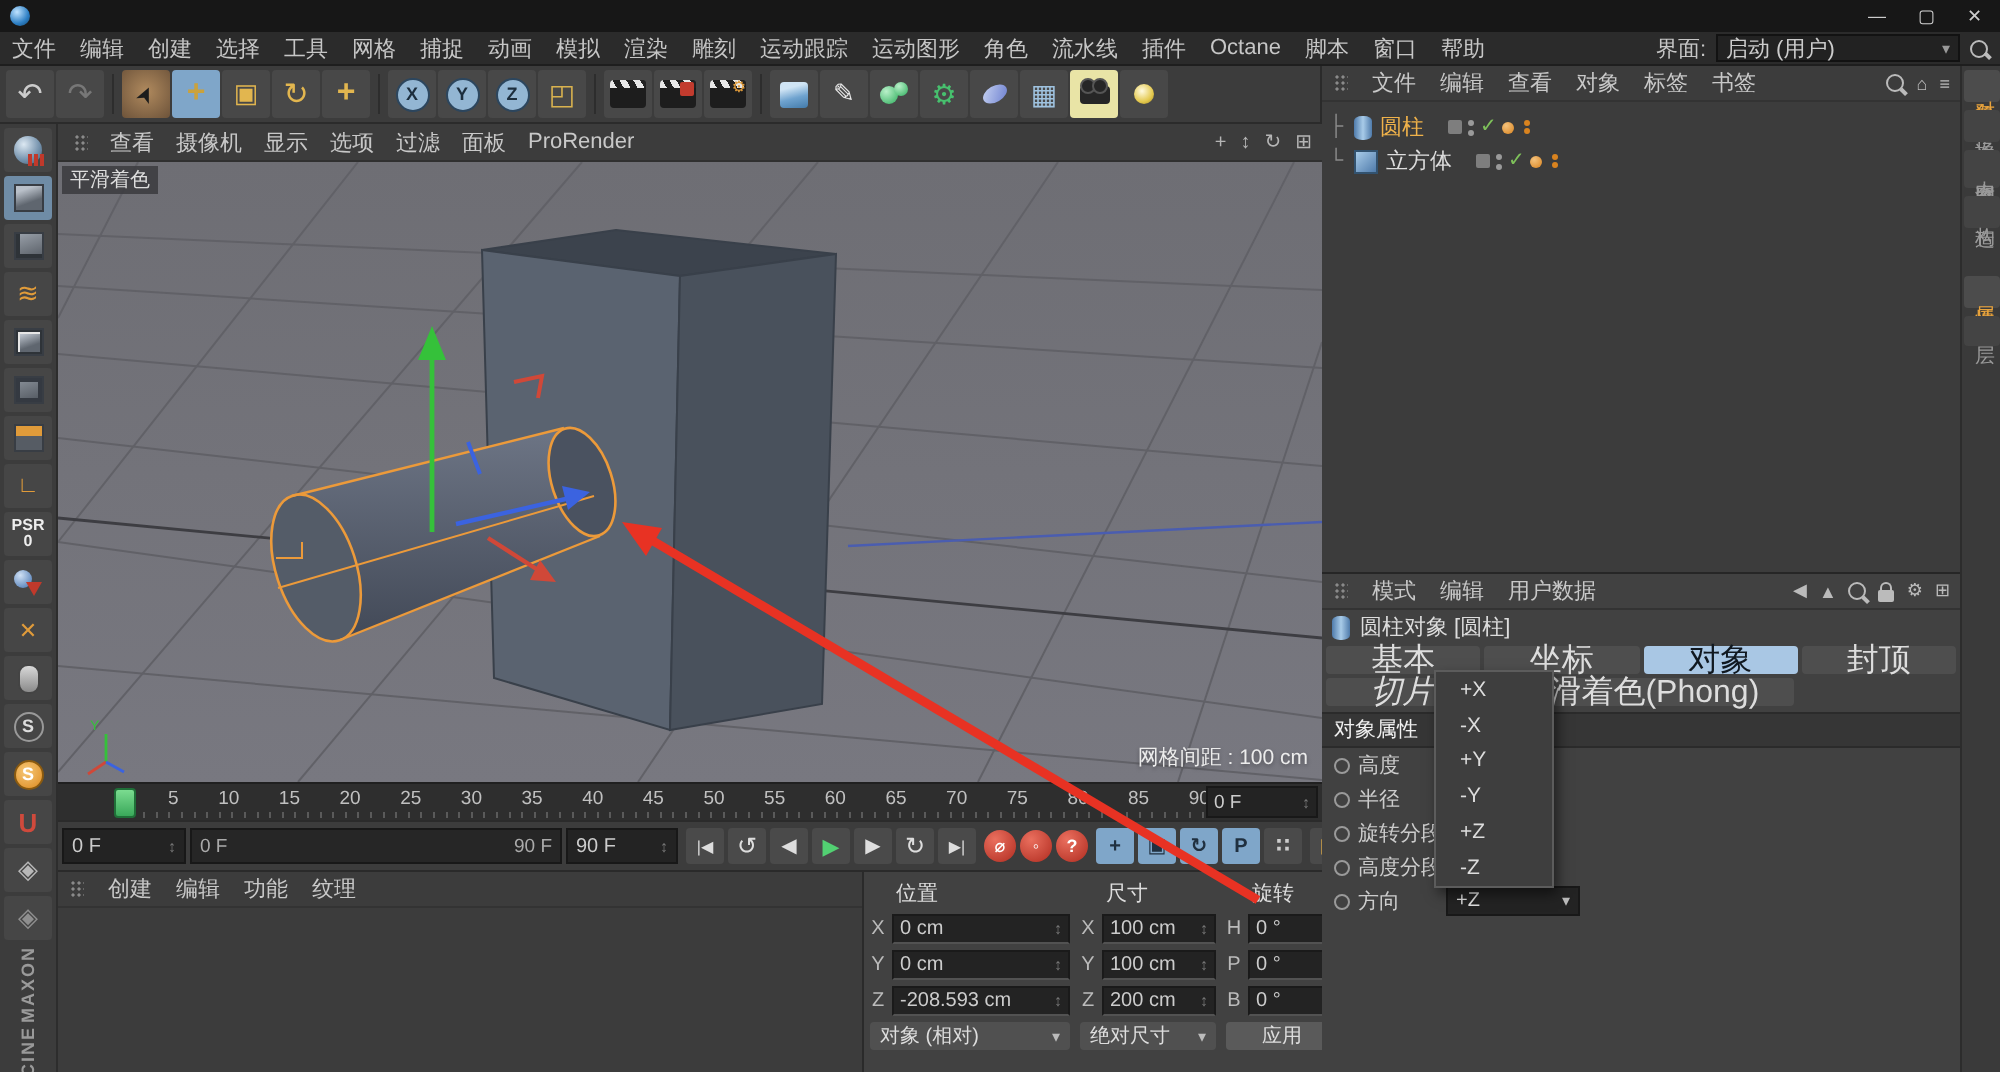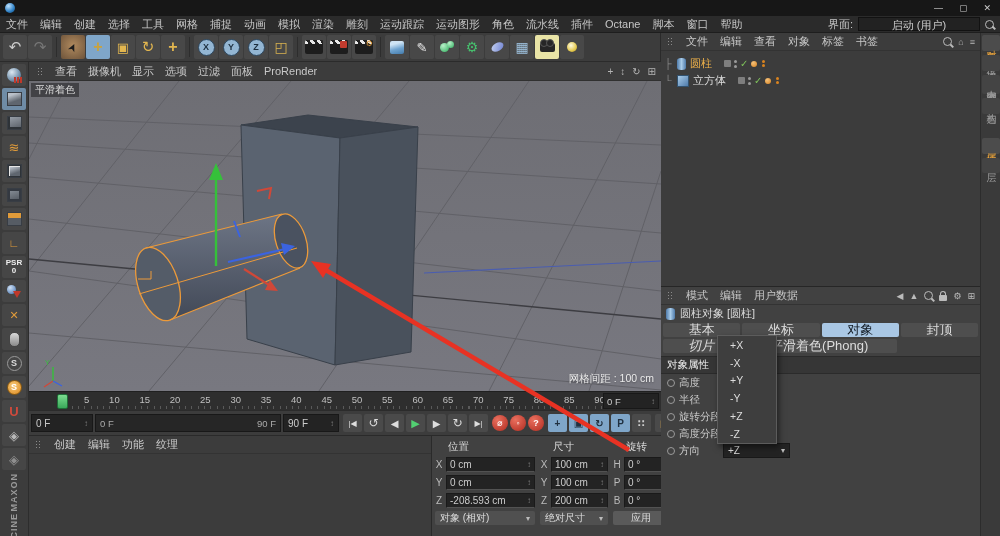--- a/index.html
+++ b/index.html
@@ -6,21 +6,21 @@
   body{width:1000px;height:536px;overflow:hidden;background:#3c3c3c;
        font-family:"Liberation Sans","DejaVu Sans",sans-serif;font-size:11px;color:#c8c8c8;
        -webkit-user-select:none;user-select:none;}
   .titlebar{height:16px;background:#171717;display:flex;align-items:center;padding:0 5px;font-size:10px;color:#ddd;}
   .app-ico{width:10px;height:10px;border-radius:50%;background:radial-gradient(circle at 35% 30%,#bfe3ff,#2d7fc4 60%,#13456e);margin-right:5px;flex:none;}
   .win-btns{margin-left:auto;display:flex;gap:16px;padding-right:4px;color:#ccc;font-size:9px;}
   .win-btns span{cursor:default;}
   .menubar{height:16px;background:#2b2b2b;border-bottom:1px solid #1e1e1e;display:flex;align-items:center;gap:12px;padding:0 6px;font-size:11px;color:#c6c6c6;}
   .menubar .sp{flex:1;}
   .iface{display:flex;align-items:center;gap:5px;}
-  .iface-sel{width:112px;height:12px;background:#222;border:1px solid #121212;display:flex;align-items:center;justify-content:space-between;padding:0 4px;color:#ccc;flex-direction:column;}
+  .iface-sel{width:112px;height:12px;background:#222;border:1px solid #121212;display:flex;align-items:center;justify-content:space-between;padding:0 4px;color:#ccc;}
   .iface-sel i{font-style:normal;color:#999;font-size:8px;}
 
   .content{display:flex;height:504px;}
   .left-col{width:660px;display:flex;flex-direction:column;flex:none;}
   .toolbar{height:28px;display:flex;align-items:center;gap:1px;padding:0 3px;background:#3c3c3c;border-bottom:1px solid #2b2b2b;flex:none;}
   .tile{width:24px;height:24px;background:#484848;border-radius:2px;display:flex;align-items:center;justify-content:center;font-size:13px;color:#ccc;position:relative;flex:none;}
   .tile.dim{color:#777;}
   .tile.active{background:#7fa6c9;color:#222;}
   .tile.activey{background:#e9e4a6;}
   .tile.gold{color:#e2b64f;}
@@ -120,21 +120,21 @@
   .fdots{display:flex;flex-direction:column;gap:2px;}
   .fdots b{width:3px;height:3px;border-radius:50%;background:#9a9a9a;}
   .fcheck{color:#7ec15a;font-size:10px;font-weight:bold;}
   .tago{width:6px;height:6px;border-radius:50%;background:radial-gradient(circle at 35% 30%,#f4c27c,#d9831f);}
   .tagpair{display:flex;flex-direction:column;gap:1px;margin-left:2px;}
   .tagpair b{width:3px;height:3px;border-radius:50%;background:#d9831f;}
 
   .am{flex:1;background:#414141;display:flex;flex-direction:column;position:relative;}
   .am-title{height:17px;display:flex;align-items:center;gap:5px;padding-left:5px;font-size:11px;color:#ddd;}
   .am-tabs{display:flex;gap:2px;padding:1px 2px;}
-  .am-tab{flex:1;height:14px;background:#4e4e4e;border-radius:2px;display:flex;align-items:center;justify-content:center;font-size:13px;color:#ddd;}
+  .am-tab{flex:1;height:14px;background:#4e4e4e;border-radius:2px;display:flex;align-items:center;justify-content:center;font-size:16px;color:#ddd;}
   .am-tab.active{background:#a9c7e4;color:#101820;}
   .am-tab.w25{flex:none;width:24.2%;font-style:italic;}
   .am-tab.w50{flex:none;width:49.5%;}
   .am-section{height:16px;margin-top:2px;background:#363636;border-top:1px solid #2b2b2b;border-bottom:1px solid #2b2b2b;display:flex;align-items:center;padding-left:6px;font-size:10.5px;color:#f0f0f0;}
   .attr-row{height:17px;display:flex;align-items:center;gap:4px;padding-left:6px;font-size:10.5px;color:#ccc;}
   .abul{width:8px;height:8px;border:1px solid #9a9a9a;border-radius:50%;box-sizing:border-box;flex:none;}
   .alab{width:38px;white-space:nowrap;flex:none;}
   .aleader{color:#8a8a8a;font-size:9px;}
   .combo{width:57px;height:13px;background:#232323;border:1px solid #181818;display:flex;align-items:center;justify-content:space-between;padding:0 4px;font-size:10px;color:#ddd;flex:none;margin-left:2px;}
   .combo::after{content:"▾";color:#bbb;font-size:8px;}

